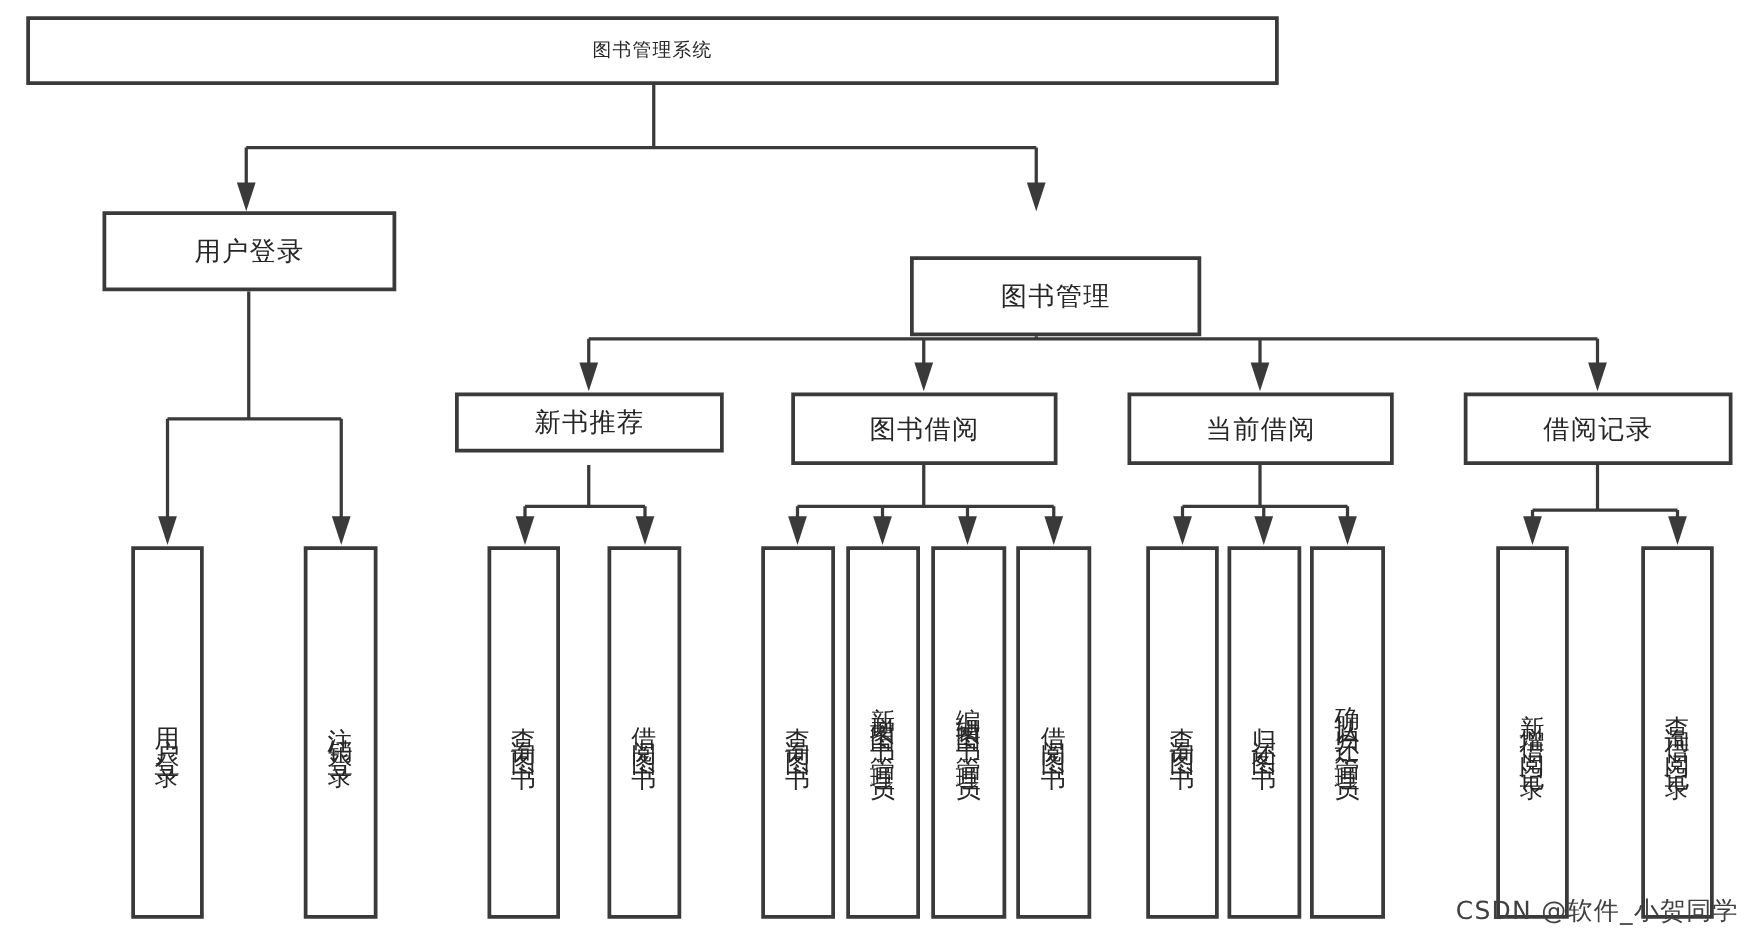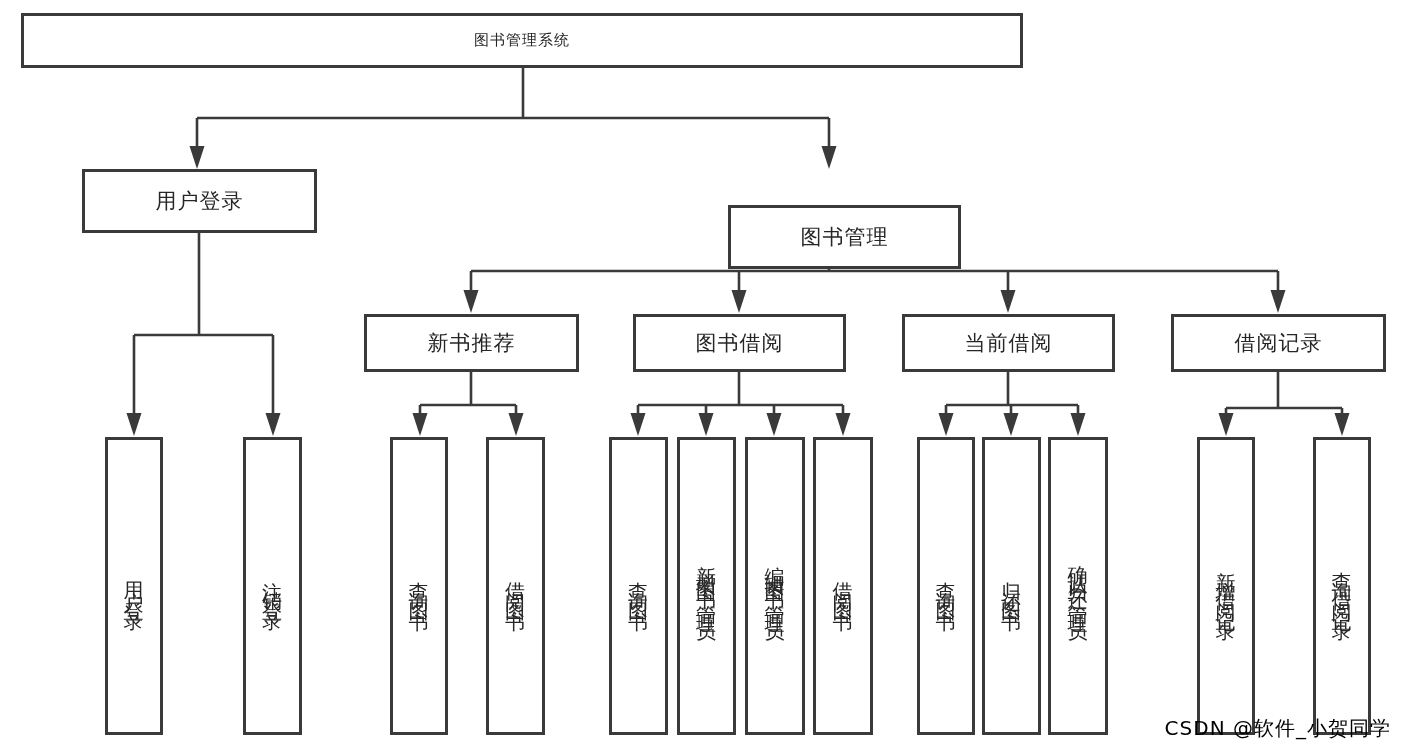--- a/index.html
+++ b/index.html
@@ -50,21 +50,21 @@
     white-space: nowrap;
   }
   .node.leaf.tight span {
     letter-spacing: 8px;
   }
   .watermark {
     position: absolute;
     right: 14px;
     bottom: 5px;
     font-size: 20px;
-    color: #000000;
+    color: #404040;
     letter-spacing: 1px;
     z-index: 3;
     white-space: nowrap;
   }
 </style>
 </head>
 <body>
 
 <div class="canvas">
 
@@ -106,21 +106,21 @@
       <polygon points="1218.5,413 1233.5,413 1226,436"></polygon>
       <polygon points="1334.5,413 1349.5,413 1342,436"></polygon>
     </g>
   </svg>
 
   <div class="node h root" style="left:21px; top:13px; width:1002px; height:55px;">图书管理系统</div>
 
   <div class="node h" style="left:82px; top:169px; width:235px; height:64px;">用户登录</div>
   <div class="node h" style="left:728px; top:169px; width:233px; height:64px;margin-top:36px;">图书管理</div>
 
-  <div class="node h" style="left:364px; top:314px; width:215px; height:58px;">新书推荐</div>
+  <div class="node h" style="left:364px; top:314px; width:215px; height:48px;">新书推荐</div>
   <div class="node h" style="left:633px; top:314px; width:213px; height:58px;text-align:right;">图书借阅</div>
   <div class="node h" style="left:902px; top:314px; width:213px; height:58px;">当前借阅</div>
   <div class="node h" style="left:1171px; top:314px; width:215px; height:58px;">借阅记录</div>
 
   <div class="node leaf" style="left:105px; top:437px; width:58px; height:298px;">
     <span>用户登录</span>
   </div>
   <div class="node leaf" style="left:243px; top:437px; width:59px; height:298px;">
     <span>注销登录</span>
   </div>

